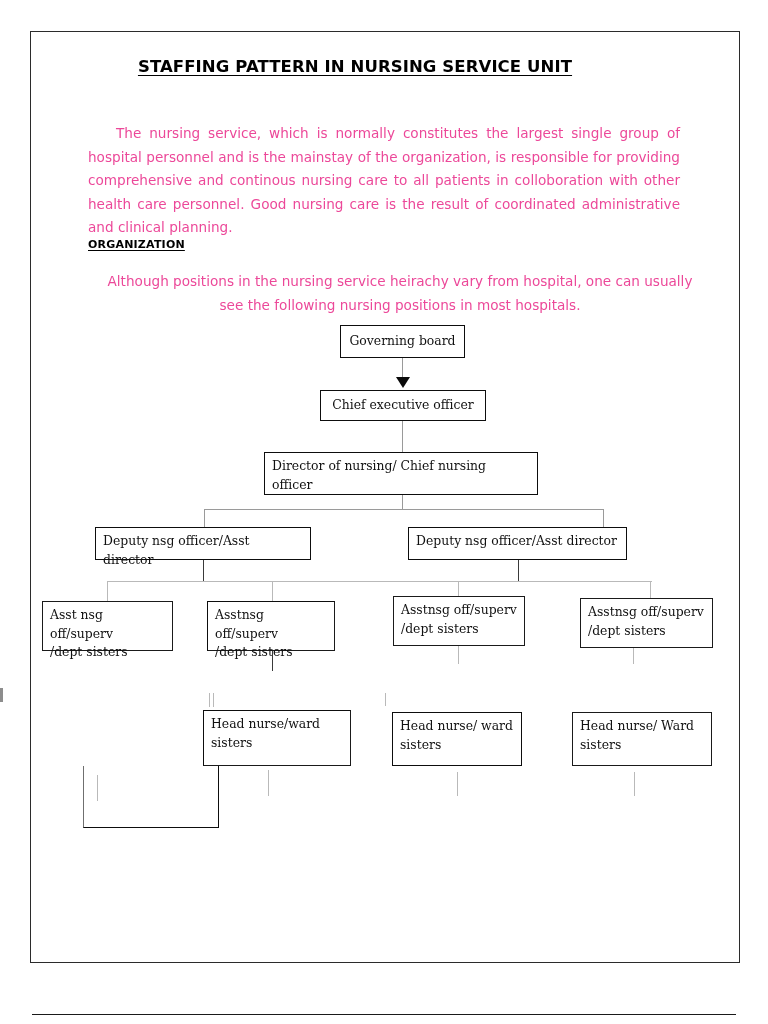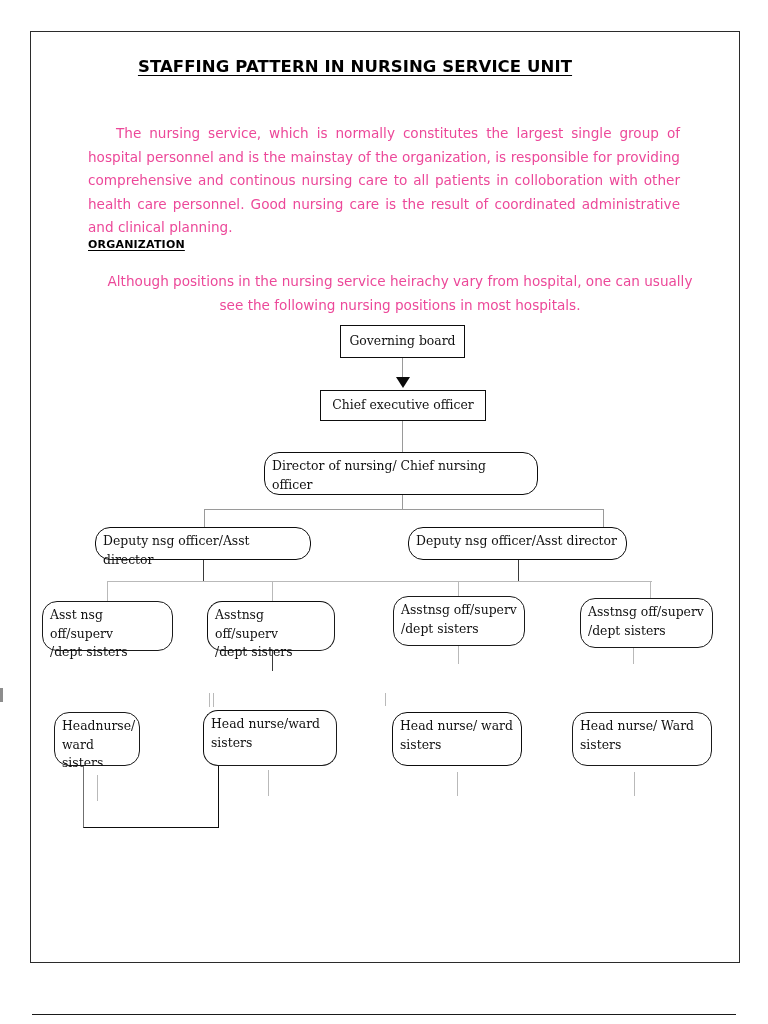--- a/index.html
+++ b/index.html
@@ -128,21 +128,20 @@
     border-bottom: 1.1px solid #1a1a1a;
   }
   .node.centered {
     display: flex;
     align-items: center;
     justify-content: center;
     padding: 0 6px;
   }
   .node.toptext {
     display: block;
-    border-radius: 15px;
   }
 
   
   .conn {
     position: absolute;
     background: #9a9a9a;
     pointer-events: none;
   }
   .conn.v { width: 1.4px; }
   .conn.h { height: 1.2px; }
@@ -225,23 +224,22 @@
 
   <div class="node thin toptext" style="left:580px; top:598px; width:133px; height:50px;">Asstnsg off/superv<br>/dept sisters</div>
 
   <div class="conn v dark" style="left:272px; top:651px; height:20px;"></div>
   <div class="conn v faint" style="left:209px; top:693px; height:14px;"></div>
   <div class="conn v faint" style="left:213px; top:693px; height:14px;"></div>
   <div class="conn v faint" style="left:385px; top:693px; height:13px;"></div>
   <div class="conn v faint" style="left:458px; top:646px; height:18px;"></div>
   <div class="conn v faint" style="left:633px; top:648px; height:16px;"></div>
 
-  <div class="node thin toptext" style="left:54px; top:712px; width:86px; height:54px;">Headnurse/<br>ward sisters</div>
-
-  <div class="node mixed toptext" style="left:203px; top:710px; width:134px; height:56px;">Head nurse/ward<br>sisters</div>
+
+  <div class="node mixed toptext" style="left:203px; top:710px; width:148px; height:56px;">Head nurse/ward<br>sisters</div>
 
   <div class="node heavy toptext" style="left:392px; top:712px; width:130px; height:54px;">Head nurse/ ward<br>sisters</div>
 
   <div class="node thin toptext" style="left:572px; top:712px; width:140px; height:54px;">Head nurse/ Ward<br>sisters</div>
 
   <div id="empty-box" style="left:83px; top:766px; width:136px; height:62px;"></div>
 
   <div class="conn v faint" style="left:97px; top:775px; height:26px;"></div>
   <div class="conn v faint" style="left:268px; top:770px; height:26px;"></div>
   <div class="conn v faint" style="left:457px; top:772px; height:24px;"></div>

